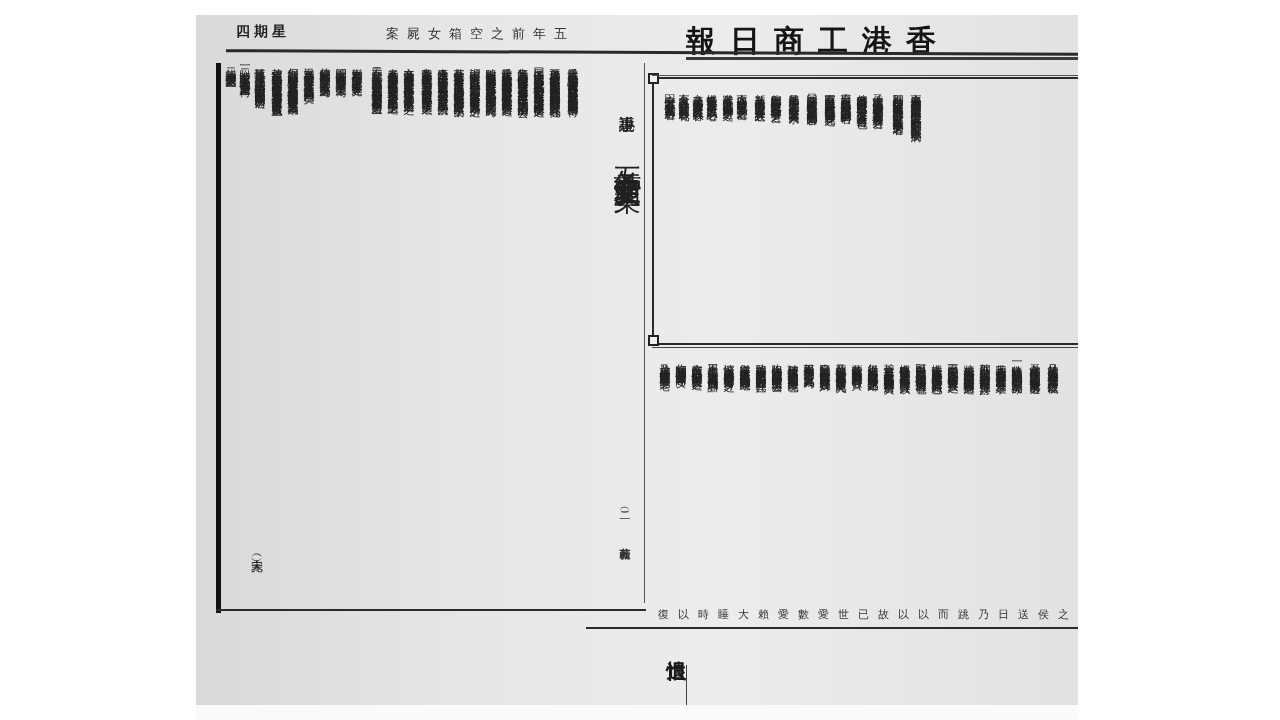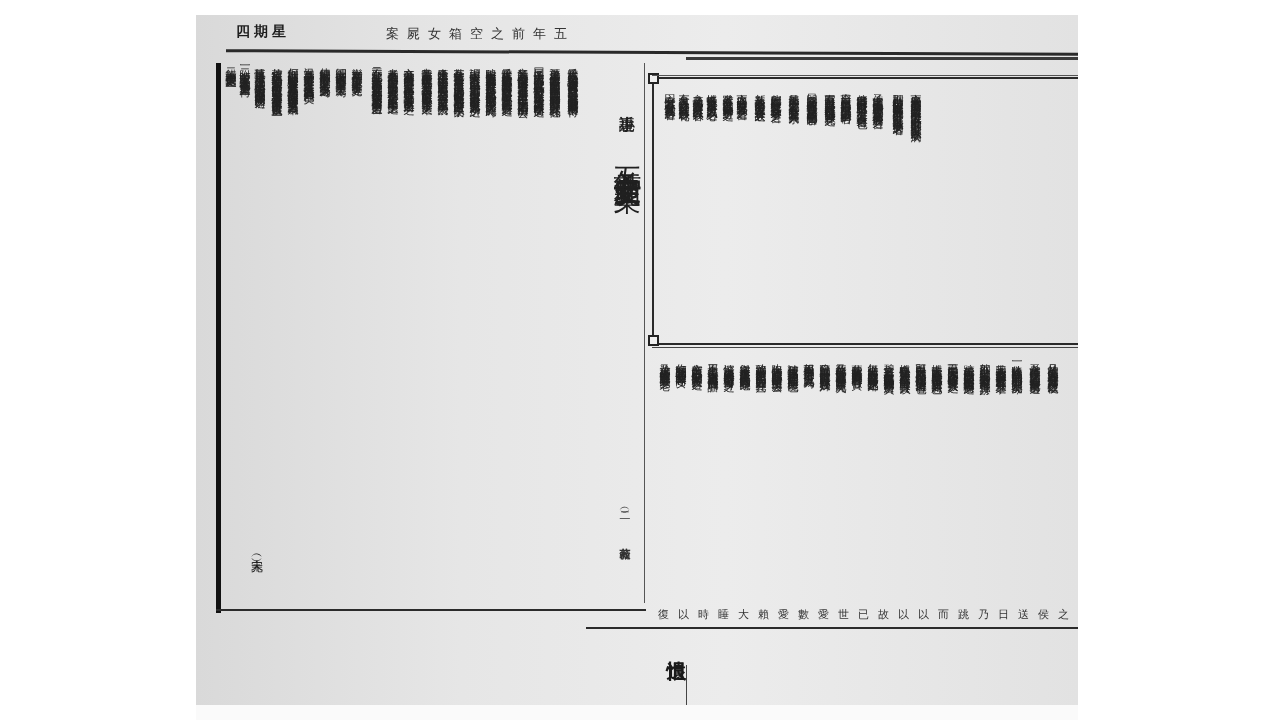--- a/index.html
+++ b/index.html
@@ -29,20 +29,21 @@
   .kicker { font-size:16px; line-height:17px; color:#202020; }
   .byline { font-size:11px; color:#333; }
   .sub-head { font-size:20px; font-weight:bold; color:#1a1a1a; }
   .bottom-fade { left:0; top:690px; width:882px; height:15px; background:#fafafa; }
 </style>
 </head>
 <body>
 
 <div class="page">
 
+  <div class="abs masthead">香港工商日報</div>
   <div class="abs weekday">星期四</div>
   <div class="abs dateline">五年前之空箱女屍案</div>
   <div class="abs rule-top"></div>
   <div class="abs rule-top2"></div>
 
   <div class="abs thick-v" style="left:20px;top:48px;height:550px;"></div>
 
   <div class="abs vtext col col-dense" style="left:26px;top:44px;height:545px;width:14px;">二錯讀為本文誤個處更正</div>
   <div class="abs vtext col col-dense" style="left:40px;top:44px;height:545px;width:14px;">一二附時於本字文誤十為九于個合於更第正何</div>
   <div class="abs vtext col col-dense" style="left:55px;top:44px;height:480px;width:14px;">其慎玩具還道珍之子是之以總所謂李氏子乃不知禍來降已藏於周匣之前</div>

